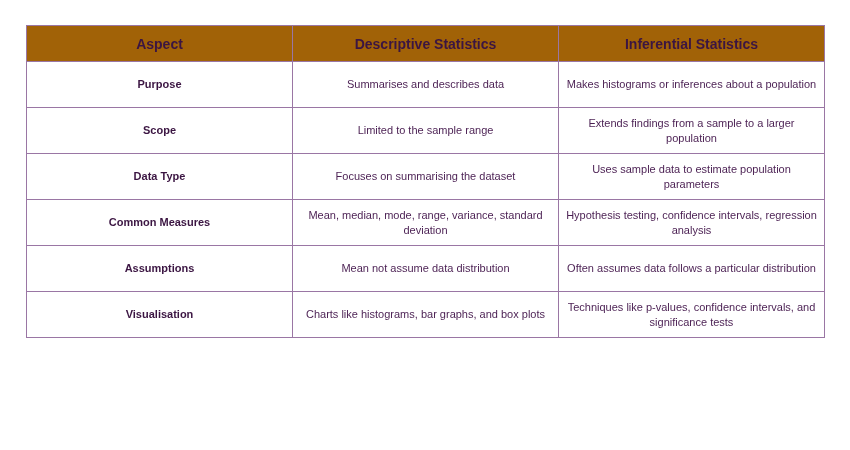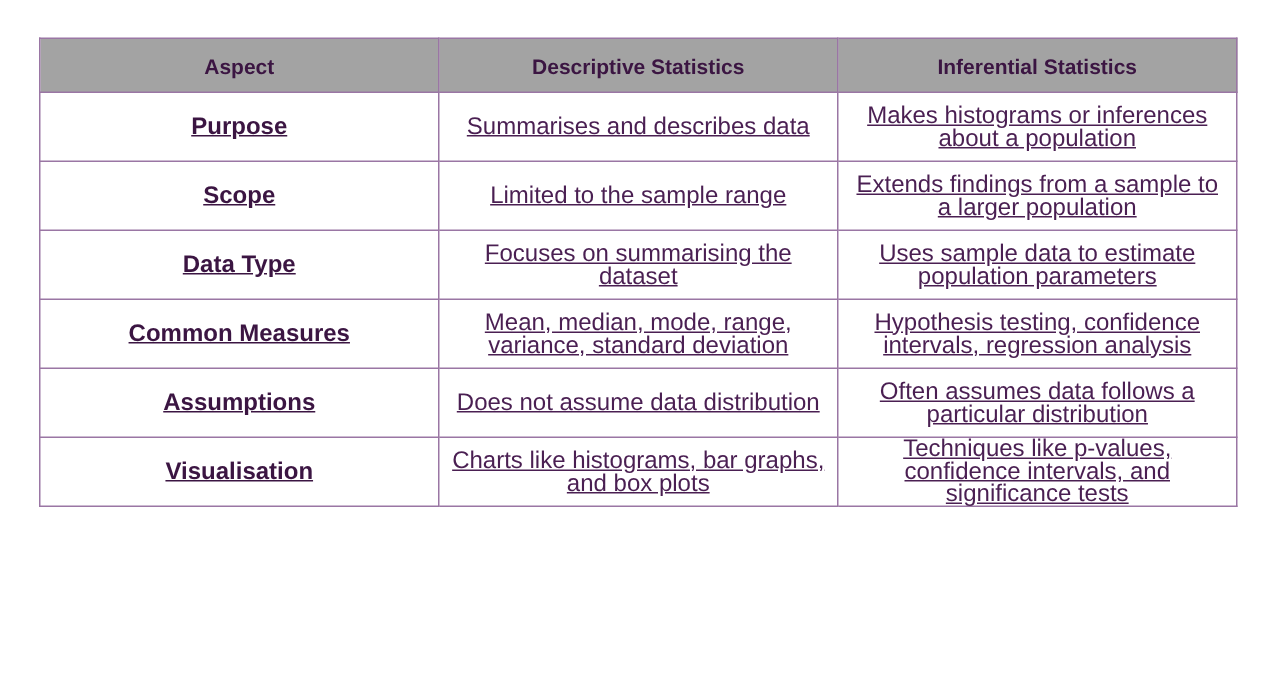--- a/index.html
+++ b/index.html
@@ -1,20 +1,20 @@
 <!DOCTYPE html>
 <html><head>
 <meta charset="utf-8">
 <style>
   html, body { margin:0; padding:0; background:#ffffff; }
   body { width:850px; height:450px; position:relative; overflow:hidden; font-family:"Liberation Sans", "DejaVu Sans", sans-serif; color:#4a1f52; }
   table { position:absolute; left:26px; top:25px; width:798px; border-collapse:collapse; table-layout:fixed; }
   th, td { border:1px solid #9a76a4; text-align:center; vertical-align:middle; padding:0 6px; }
-  th { background:#a3a3a3; height:35px; font-size:14px; font-weight:bold; color:#3b1542; }
-  td { height:45px; font-size:16px; line-height:15px; color:#4a1f52;text-decoration:underline; }
+  th { background:#a16207; height:35px; font-size:14px; font-weight:bold; color:#3b1542; }
+  td { height:45px; font-size:11px; line-height:15px; color:#4a1f52; }
   td.aspect { font-weight:bold; color:#3b1542; }
   col.c1 { width:266px; } col.c2 { width:266px; } col.c3 { width:266px; }
 </style>
 </head>
 <body>
 
 <table>
   <colgroup>
       <col class="c1">
       <col class="c2">
@@ -43,21 +43,21 @@
       <td>Focuses on summarising the dataset</td>
       <td>Uses sample data to estimate population parameters</td>
     </tr>
     <tr>
       <td class="aspect">Common Measures</td>
       <td>Mean, median, mode, range, variance, standard deviation</td>
       <td>Hypothesis testing, confidence intervals, regression analysis</td>
     </tr>
     <tr>
       <td class="aspect">Assumptions</td>
-      <td>Does not assume data distribution</td>
+      <td>Mean not assume data distribution</td>
       <td>Often assumes data follows a particular distribution</td>
     </tr>
     <tr>
       <td class="aspect">Visualisation</td>
       <td>Charts like histograms, bar graphs, and box plots</td>
       <td>Techniques like p-values, confidence intervals, and significance tests</td>
     </tr>
   </tbody>
 </table>
 

